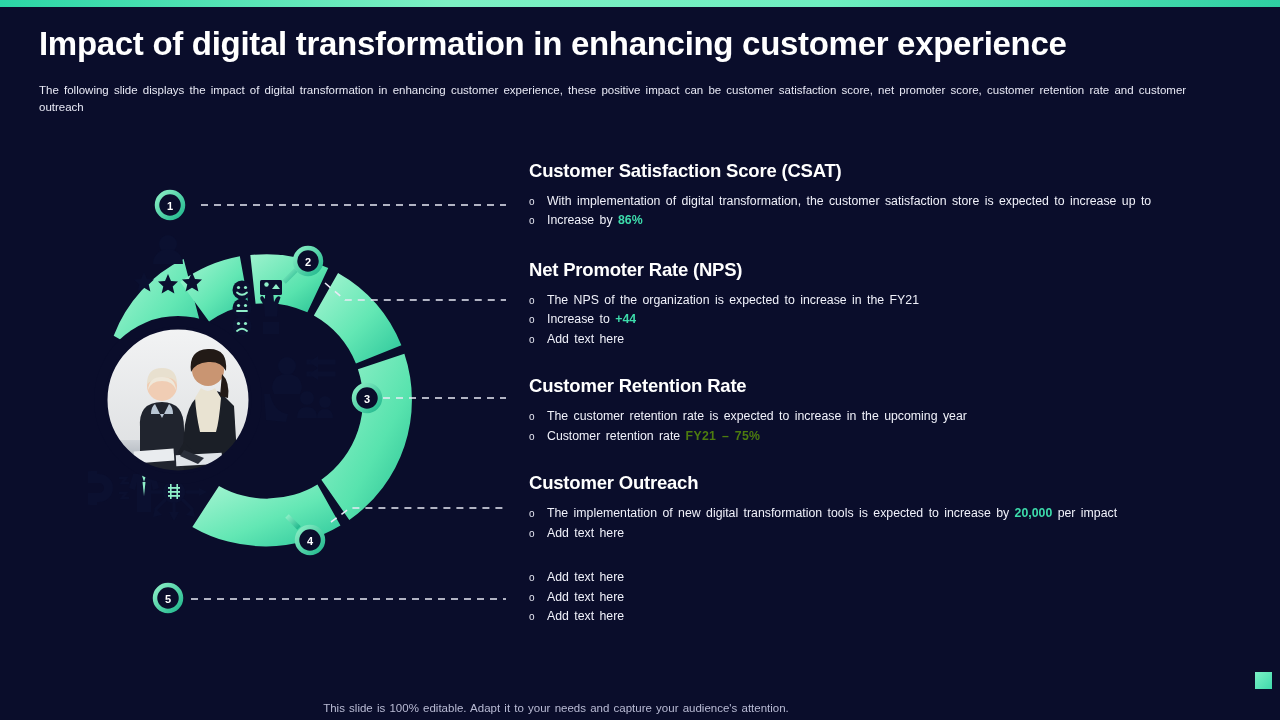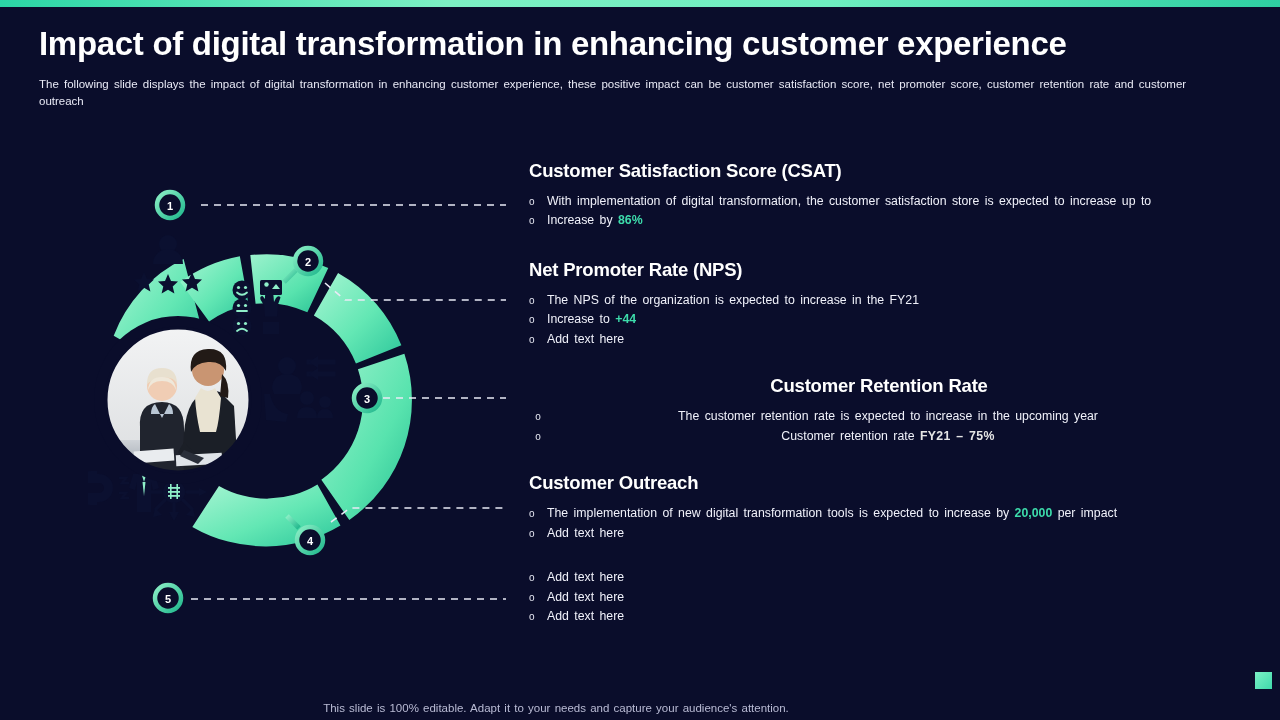--- a/index.html
+++ b/index.html
@@ -27,21 +27,21 @@
   #header { position: absolute; left: 39px; top: 26px; width: 1200px; }
   #page-title {
     font-size: 33px;
     font-weight: 700;
     color: #ffffff;
     letter-spacing: -0.3px;
     line-height: 1.1;
     white-space: nowrap;
   }
   #page-subtitle {
-    margin-top: 14px;
+    margin-top: 20px;
     font-size: 11.5px;
     color: #e8e9f5;
     line-height: 1.45;
     width: 1178px;
     word-spacing: 2px;
   }
 
   
   #content { position: absolute; left: 529px; top: 160px; width: 700px; }
   .section { margin-bottom: 22px; }
@@ -63,26 +63,26 @@
     word-spacing: 2px;
   }
   .bullet .marker {
     flex: 0 0 18px;
     font-size: 10px;
     color: #e6e7f2;
     line-height: 1.7;
   }
   .bullet .btext { flex: 1 1 auto; }
   .hl { color: #3ddcab; font-weight: 700; }
-  .hl-wide { color: #e5e5e5; font-weight: 700; letter-spacing: .3px; }
+  .hl-wide { color: #4d7c0f; font-weight: 700; letter-spacing: .3px; }
 
   
   #sec-0 { margin-bottom: 29px; }
   #sec-1 { margin-bottom: 27px; }
-  #sec-2 { margin-bottom: 27px; text-align: center; }
+  #sec-2 { margin-bottom: 27px; }
   #sec-3 { margin-bottom: 27px; }
 
   
   #diagram {
     position: absolute;
     left: 88px; top: 178px;
     width: 450px; height: 450px;
   }
   #diagram svg { display: block; }
 

